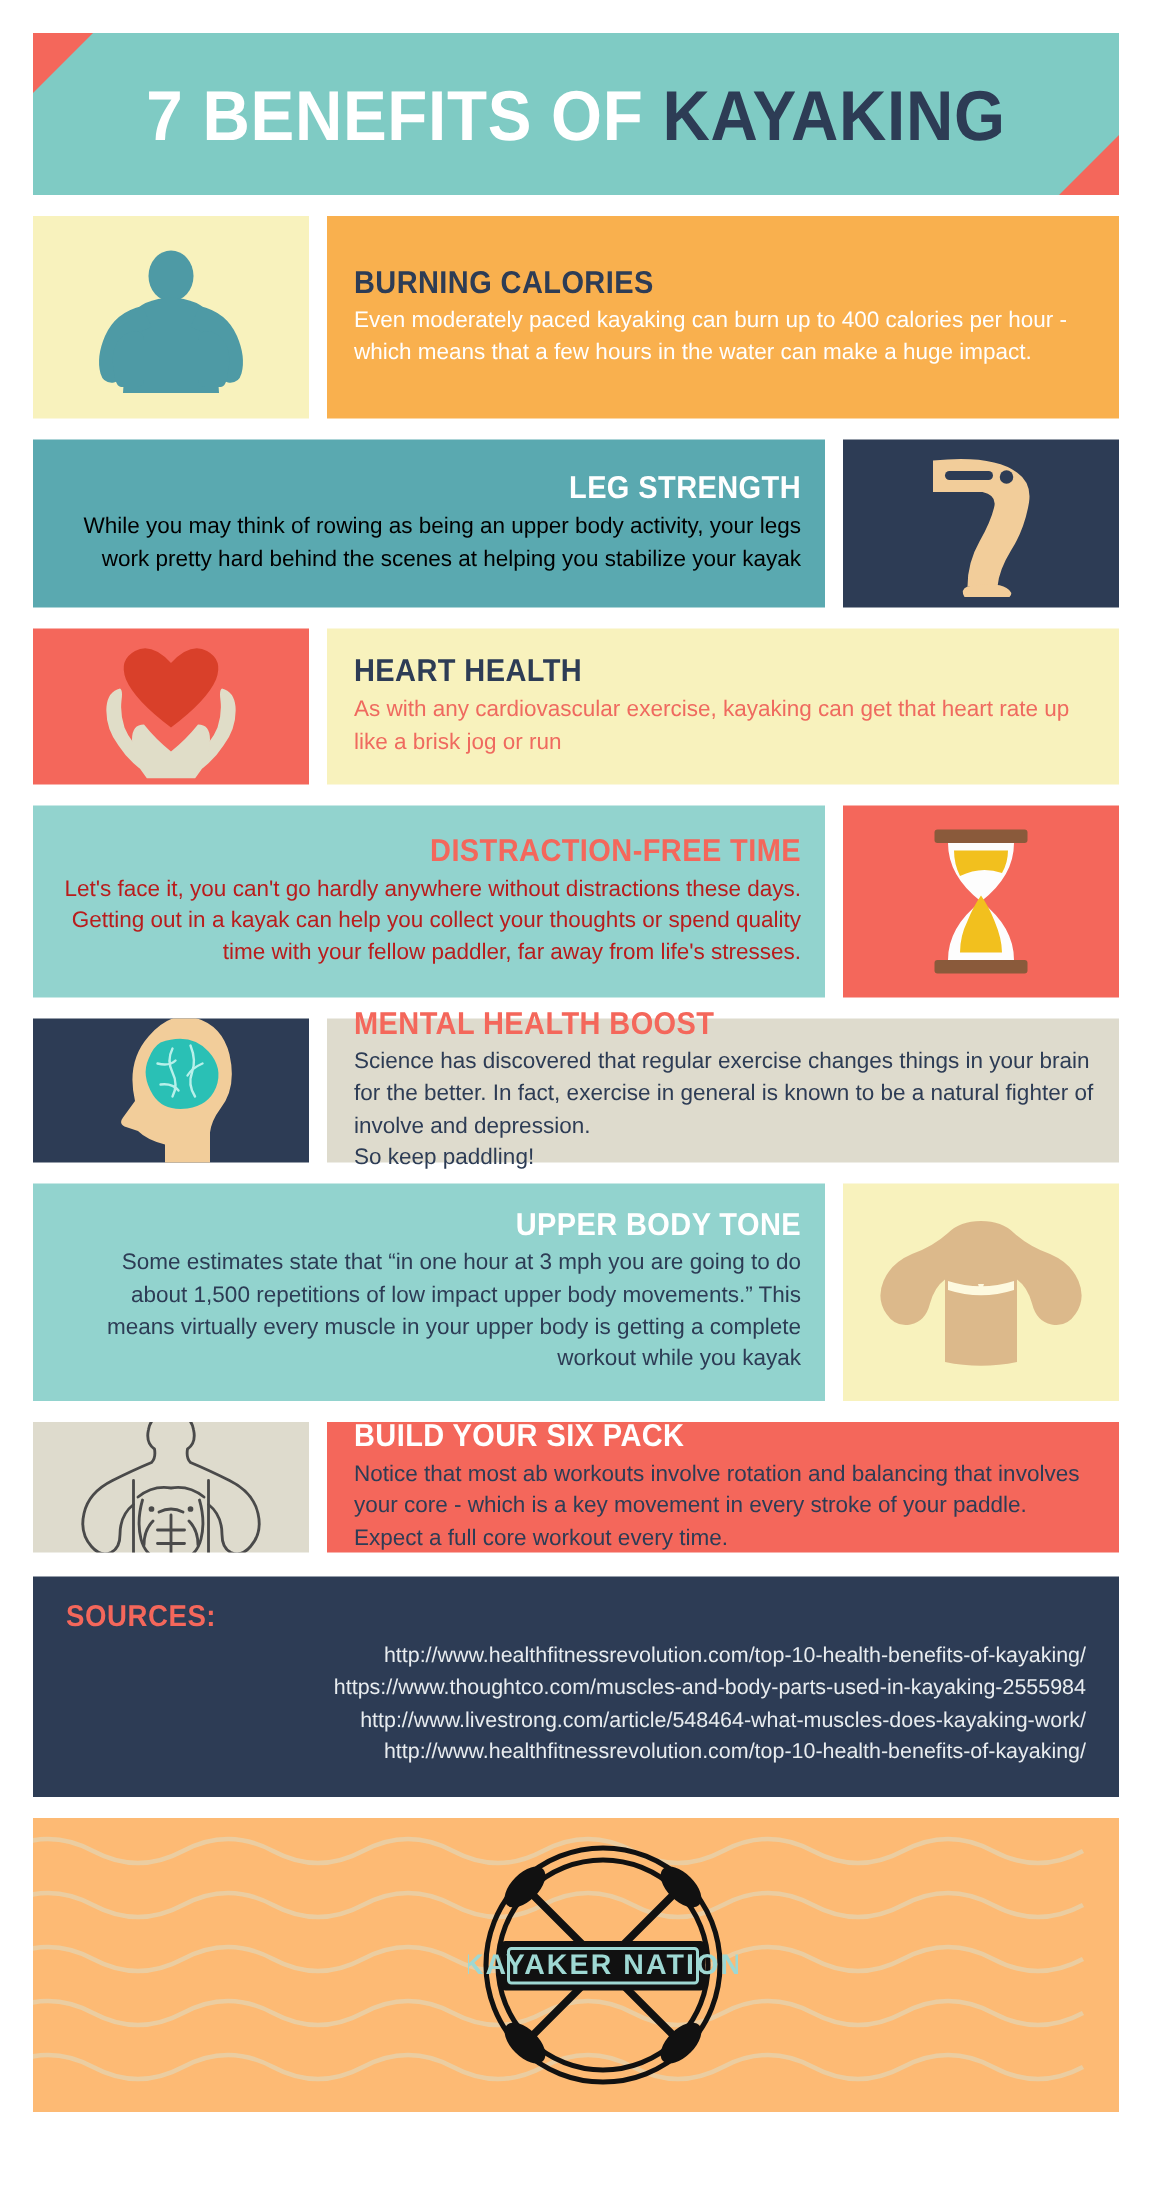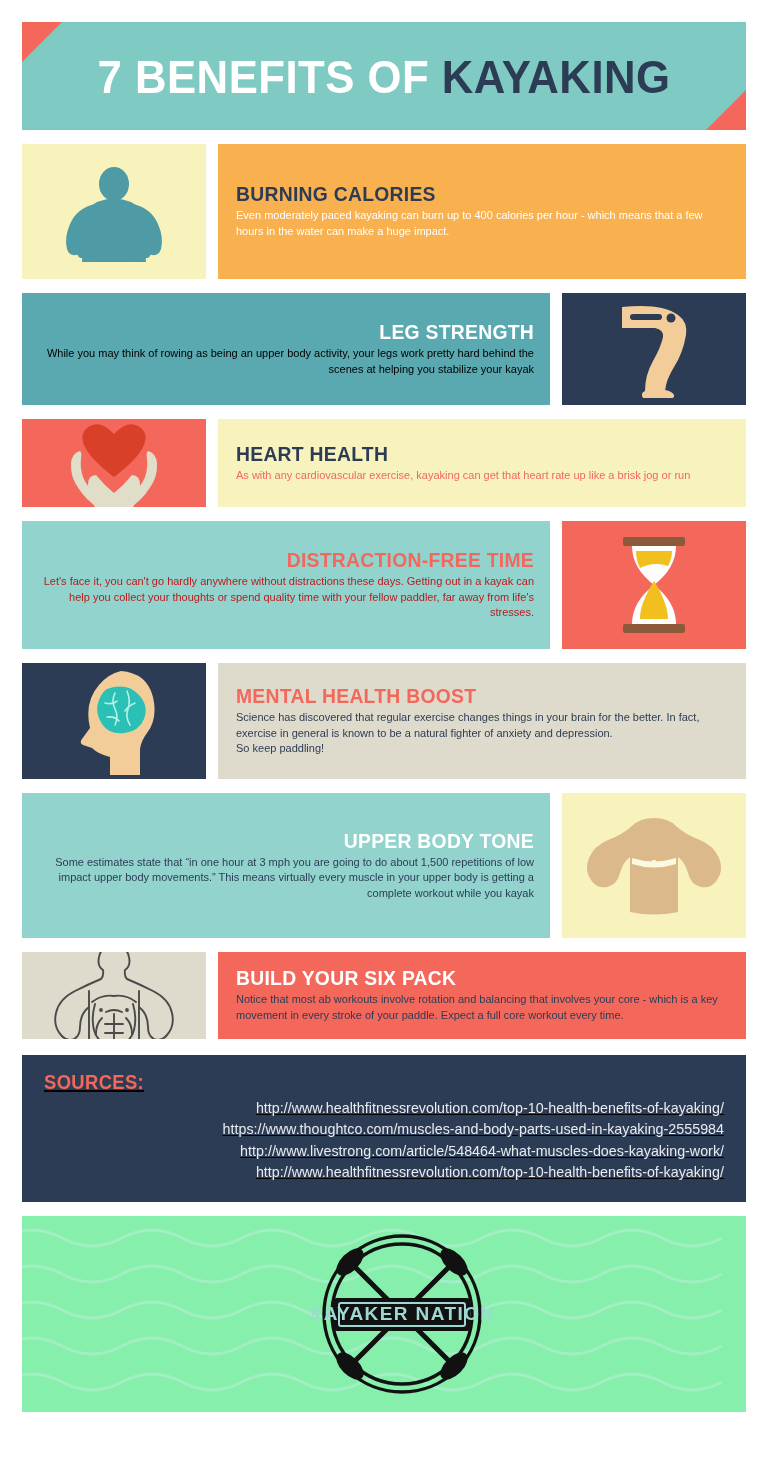--- a/index.html
+++ b/index.html
@@ -67,31 +67,30 @@
     font-weight: 700;
     font-family: "Liberation Sans Narrow", "Liberation Sans", sans-serif;
     transform: scaleX(0.92);
     transform-origin: left center;
     letter-spacing: 0.3px;
     margin-bottom: 3px;
     line-height: 1.05;
   }
   .row.reverse .sec-title { transform-origin: right center; }
   .sec-body {
-    font-size: 11px;
+    font-size: 15px;
     line-height: 1.42;
   }
   .align-right { text-align: right; }
 
   
   .sources {
     margin-top: 16px;
     background: #2d3c55;
     padding: 16px 22px 18px 22px;
-    text-decoration: underline;
   }
   .sources-title {
     color: #f4675b;
     font-size: 20px;
     font-weight: 700;
     font-family: "Liberation Sans Narrow", "Liberation Sans", sans-serif;
     transform: scaleX(0.92);
     transform-origin: left center;
     letter-spacing: 0.4px;
     margin-bottom: 4px;
@@ -102,21 +101,21 @@
     line-height: 1.5;
     display: block;
     text-decoration: none;
     text-align: right;
   }
 
   
   .footer {
     margin-top: 14px;
     height: 196px;
-    background: #86efac;
+    background: #fdba74;
     position: relative;
     overflow: hidden;
     display: flex; align-items: center; justify-content: center; padding-left: 36px;
   }
   .waves { position: absolute; inset: 0; opacity: 0.38; }
   .logo { position: relative; z-index: 2; }
 </style>
 </head>
 <body>
 
@@ -157,21 +156,21 @@
     <div class="icon-panel" style="background:#2d3c55">
       <svg width="120" height="104" viewBox="0 0 120 104">
         <path d="M28 10 q40 -4 56 8 q10 7 8 20 q-3 18 -12 32 q-8 13 -9 24 l-20 0 q0 -16 8 -30 q8 -14 10 -24 q1 -7 -8 -9 l-33 0 z" fill="#f2cd9a"></path>
         <path d="M51 94 q20 -3 26 1 q5 3 2 6 l-30 0 q-3 -5 2 -7 z" fill="#f2cd9a"></path>
         <rect x="36" y="17" width="32" height="6" rx="3" fill="#2d3c55"></rect>
         <circle cx="77" cy="21" r="4.5" fill="#2d3c55"></circle>
       </svg>
     </div>
   </div>
 
-  <div class="row" style="height:88px">
+  <div class="row" style="height:104px">
     <div class="icon-panel" style="background:#f4675b">
       <svg width="128" height="96" viewBox="0 0 128 96">
         <path d="M64 62 q-24 -18 -30 -32 q-5 -13 6 -19 q11 -6 24 8 q13 -14 24 -8 q11 6 6 19 q-6 14 -30 32 z" fill="#d9402a"></path>
         <path d="M30 36 q-8 2 -9 12 q-1 14 8 26 q7 11 18 18 l0 -12 q-10 -8 -14 -18 q-3 -9 -2 -18 q1 -7 -1 -8 z" fill="#e0ddc8"></path>
         <path d="M98 36 q8 2 9 12 q1 14 -8 26 q-7 11 -18 18 l0 -12 q10 -8 14 -18 q3 -9 2 -18 q-1 -7 1 -8 z" fill="#e0ddc8"></path>
         <path d="M46 60 q8 10 18 18 l0 18 l-16 0 q-10 -12 -10 -26 q0 -10 8 -10 z" fill="#e0ddc8"></path>
         <path d="M82 60 q-8 10 -18 18 l0 18 l16 0 q10 -12 10 -26 q0 -10 -8 -10 z" fill="#e0ddc8"></path>
       </svg>
     </div>
     <div class="text-panel" style="background:#f8f2bd">
@@ -189,37 +188,37 @@
       <svg width="110" height="112" viewBox="0 0 110 112">
         <rect x="24" y="8" width="62" height="9" rx="2" fill="#8a5a3b"></rect>
         <rect x="24" y="95" width="62" height="9" rx="2" fill="#8a5a3b"></rect>
         <path d="M33 17 l44 0 q0 22 -22 39 q22 17 22 39 l-44 0 q0 -22 22 -39 q-22 -17 -22 -39 z" fill="#fdfdfd"></path>
         <path d="M37 22 l36 0 q0 8 -4 15 q-14 -5 -28 2 q-4 -8 -4 -17 z" fill="#f2c01e"></path>
         <path d="M55 52 q5 7 9 17 q5 12 5 21 l-28 0 q0 -11 5 -21 q4 -10 9 -17 z" fill="#f2c01e"></path>
       </svg>
     </div>
   </div>
 
-  <div class="row" style="height:116px">
+  <div class="row" style="height:96px">
     <div class="icon-panel" style="background:#2d3c55">
       <svg width="118" height="116" viewBox="0 0 118 116">
         <path d="M66 8 q26 2 32 26 q5 22 -6 36 q-6 8 -7 16 l0 26 l-30 0 l0 -18 q-12 -3 -18 -9 l-9 -3 q-4 -2 -1 -6 l8 -11 q-6 -26 9 -43 q9 -11 22 -14 z" fill="#f2cd9a"></path>
         <path d="M52 26 q20 -7 32 6 q10 11 5 24 q-5 12 -19 14 q-16 2 -23 -9 q-8 -13 -3 -24 q3 -8 8 -11 z" fill="#2ac0b5"></path>
         <g stroke="#b8f0ea" stroke-width="1.6" fill="none" stroke-linecap="round">
           <path d="M60 30 q-4 8 0 16 q4 8 0 16"></path>
           <path d="M72 28 q4 10 1 18 q-3 8 2 16"></path>
           <path d="M50 40 q8 2 12 -2"></path>
           <path d="M80 40 q-7 3 -10 8"></path>
           <path d="M52 54 q8 -1 12 4"></path>
         </g>
       </svg>
     </div>
     <div class="text-panel" style="background:#dedbcd">
       <div class="sec-title" style="color:#f4675b">MENTAL HEALTH BOOST</div>
-      <div class="sec-body" style="color:#2d3c55; white-space:pre-line">Science has discovered that regular exercise changes things in your brain for the better. In fact, exercise in general is known to be a natural fighter of anxiety and depression.
+      <div class="sec-body" style="color:#2d3c55; white-space:pre-line">Science has discovered that regular exercise changes things in your brain for the better. In fact, exercise in general is known to be a natural fighter of involve and depression.
 So keep paddling!</div>
     </div>
   </div>
 
   <div class="row reverse" style="height:145px">
     <div class="text-panel" style="background:#92d3ce">
       <div class="sec-title align-right" style="color:#ffffff">UPPER BODY TONE</div>
       <div class="sec-body align-right" style="color:#2d3c55">Some estimates state that “in one hour at 3 mph you are going to do about 1,500 repetitions of low impact upper body movements.” This means virtually every muscle in your upper body is getting a complete workout while you kayak</div>
     </div>
     <div class="icon-panel" style="background:#f8f2bd">

